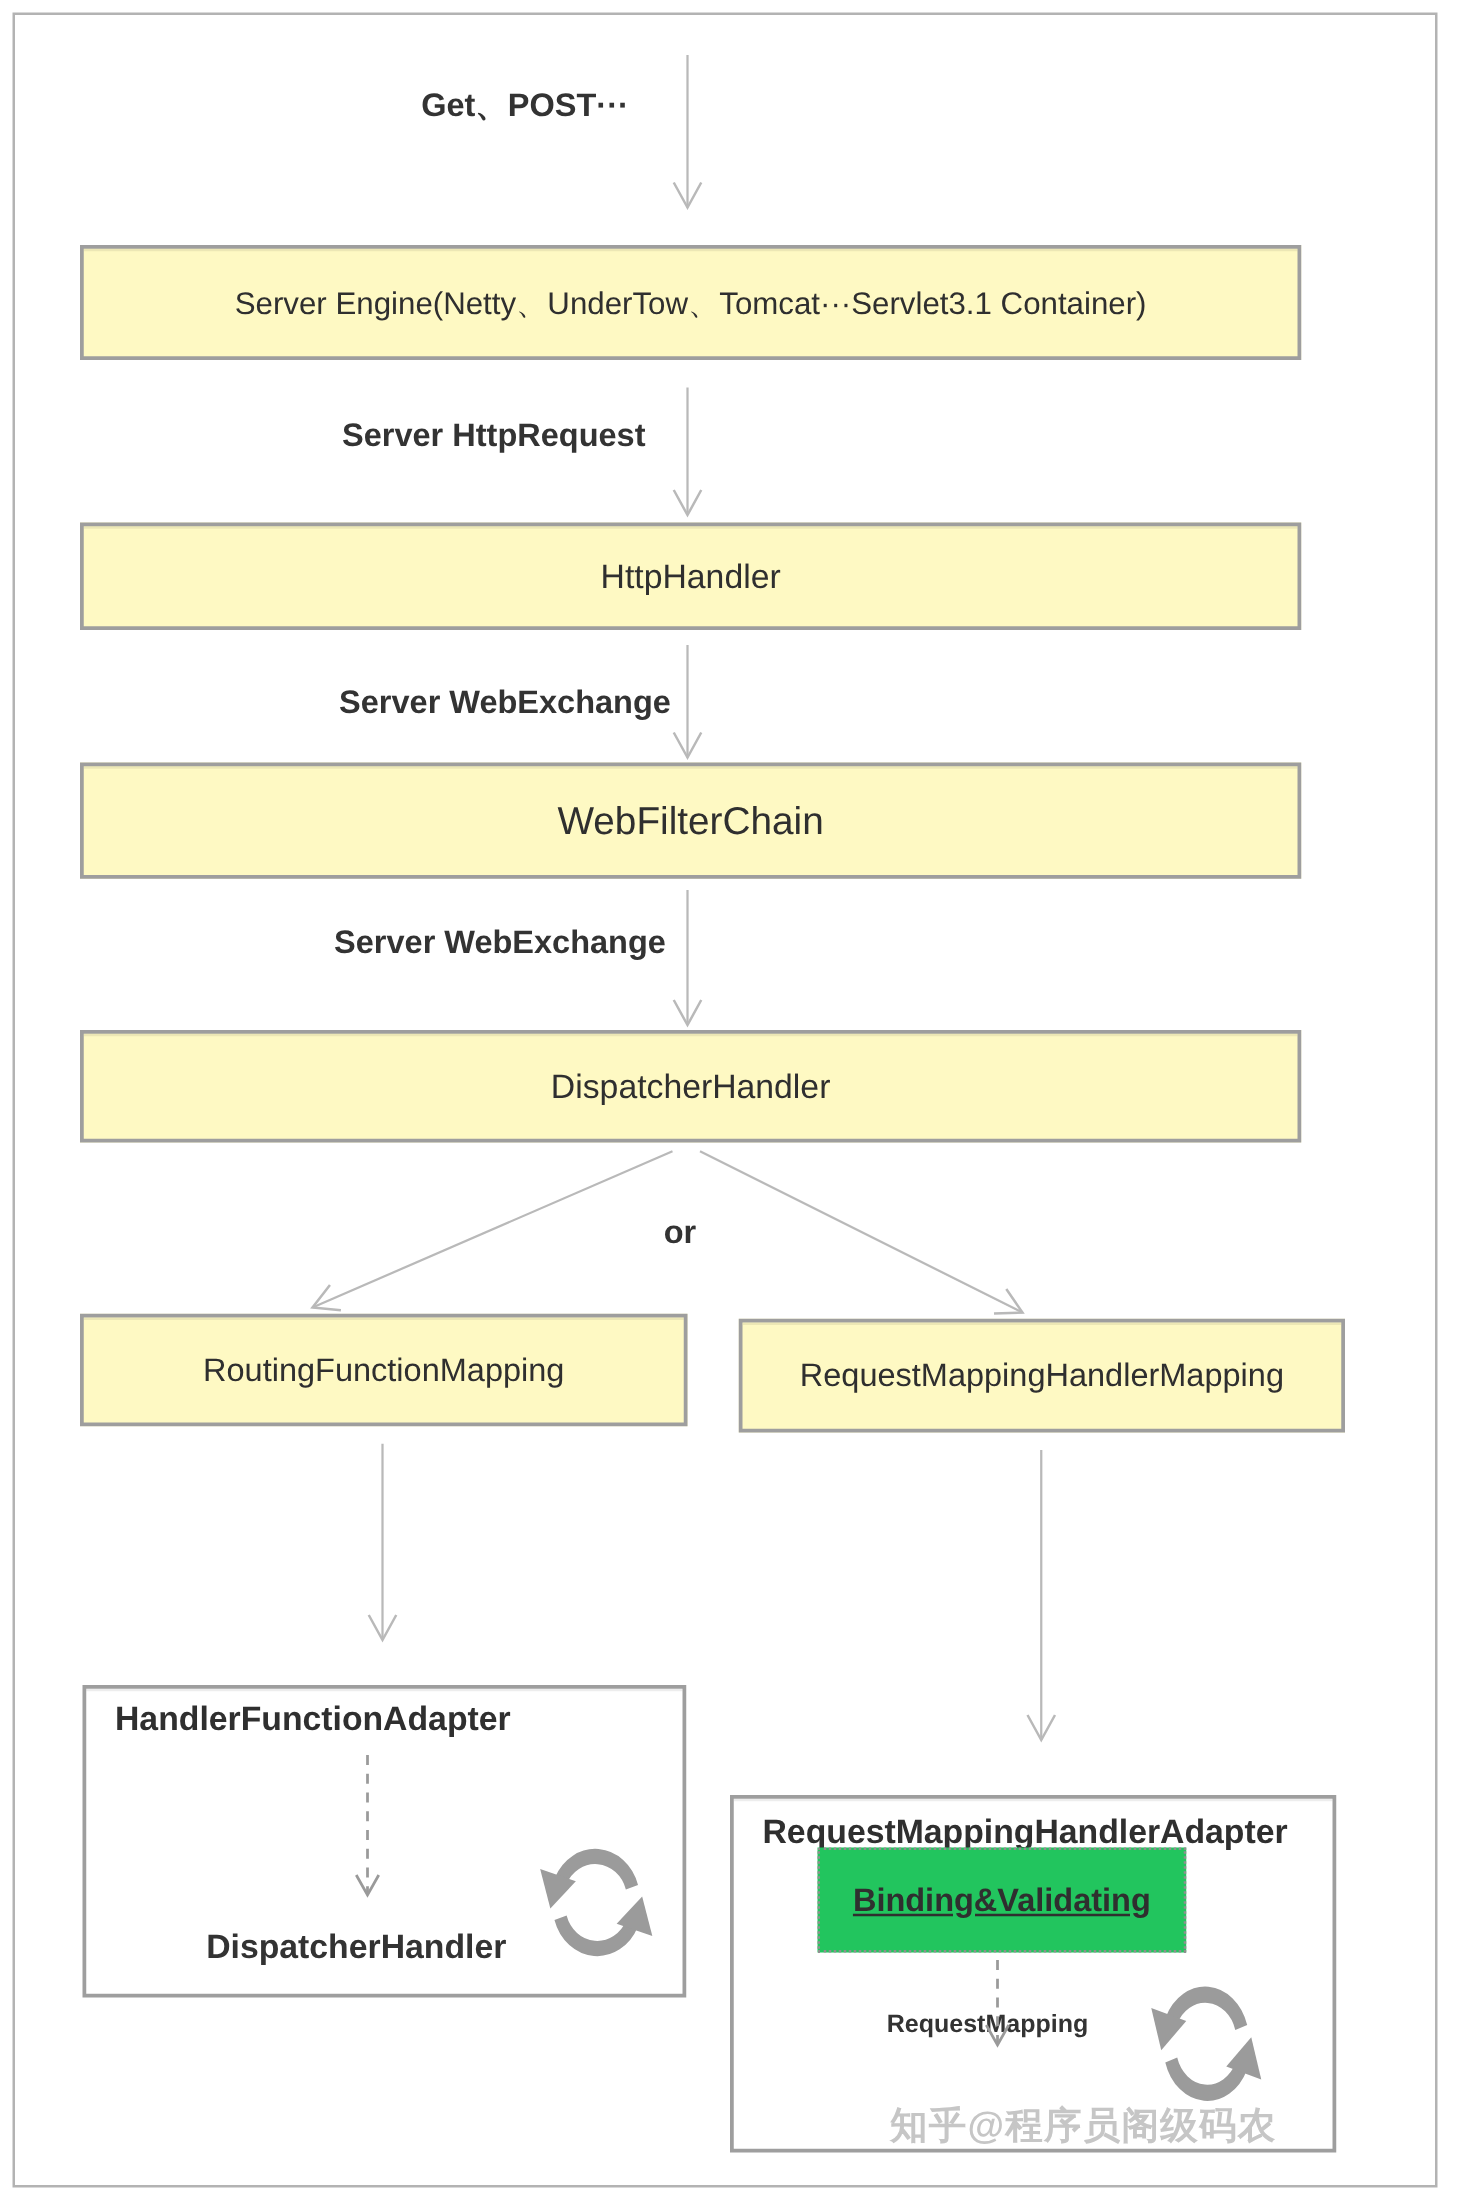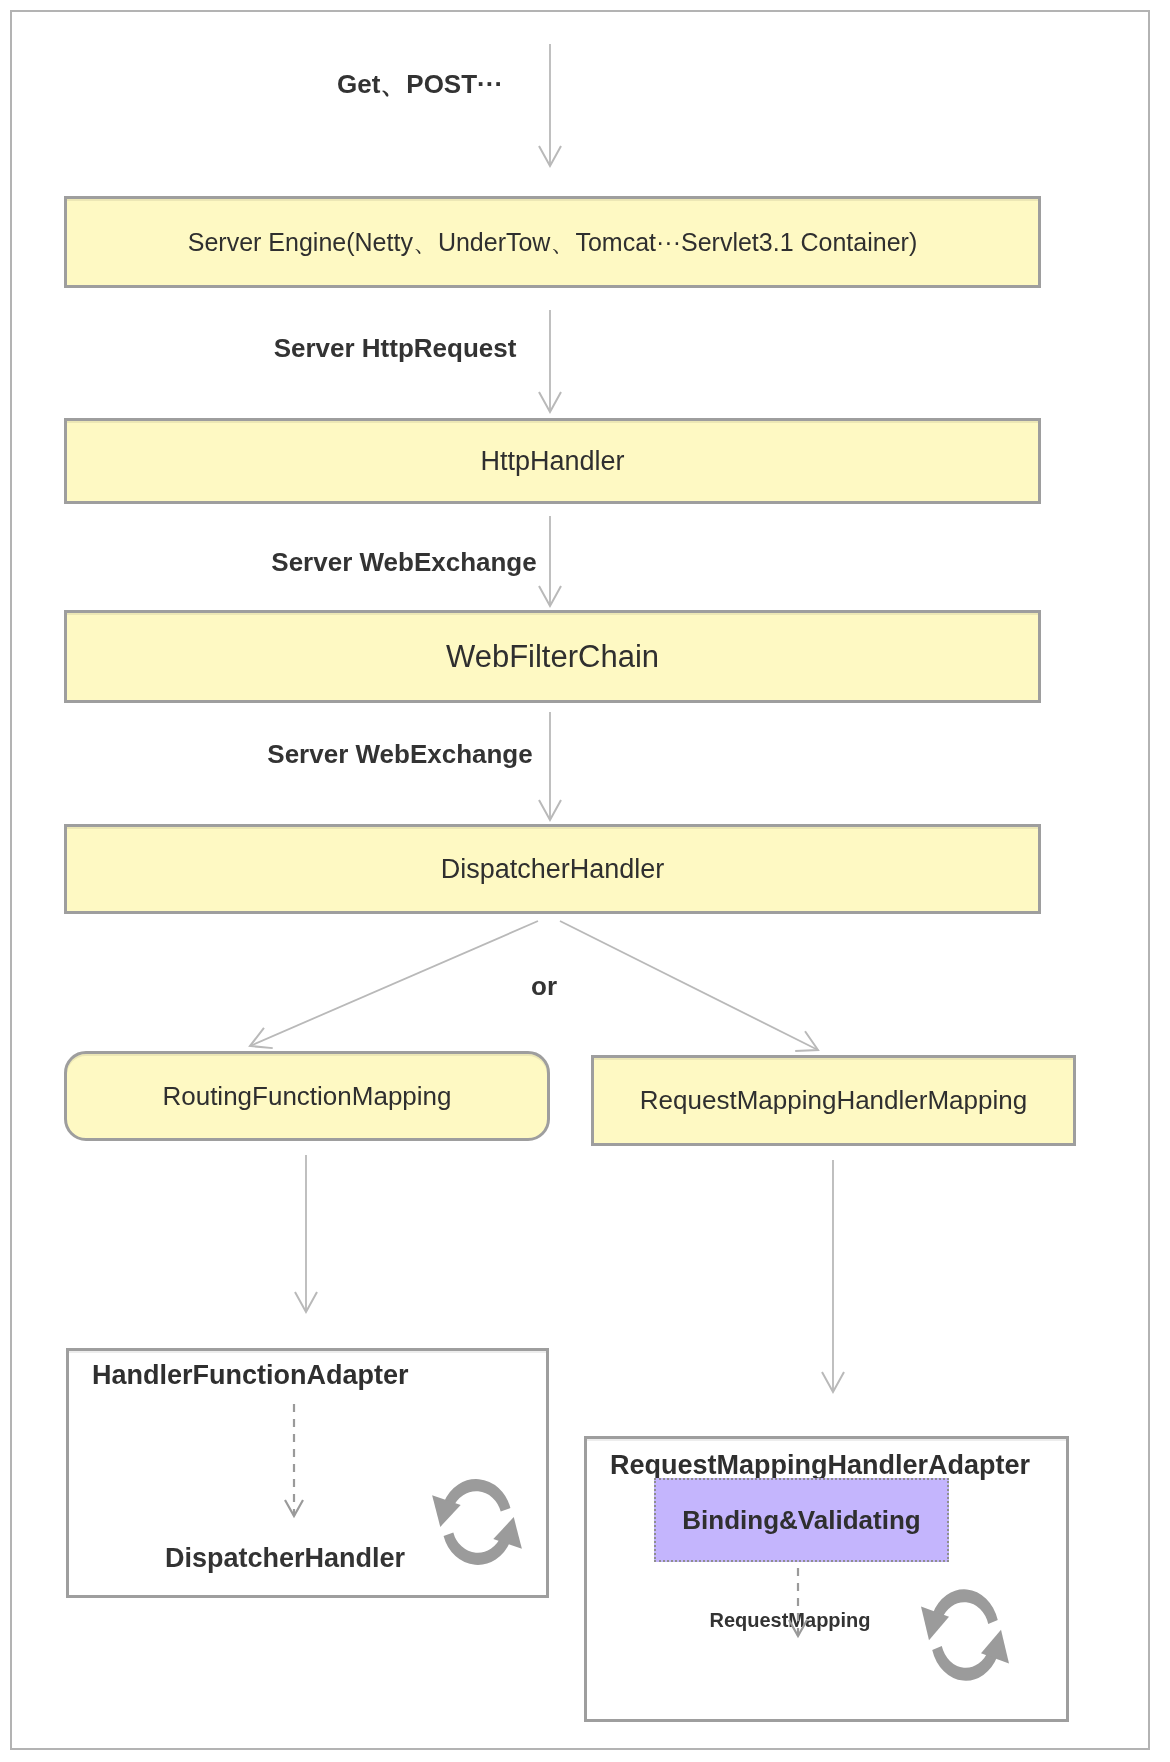--- a/index.html
+++ b/index.html
@@ -23,23 +23,23 @@
     position:absolute;background:#fef9c3;border:3px solid var(--box-border);
     display:flex;align-items:center;justify-content:center;
     font-size:26px;font-weight:400;color:var(--text);
     box-shadow:inset 0 2px 0 rgba(0,0,0,.07);z-index:1;white-space:nowrap;
   }
   .rect{
     position:absolute;background:#fff;border:3px solid var(--box-border);
     box-shadow:inset 0 2px 0 rgba(0,0,0,.07);z-index:1;
   }
   .dotted{
-    position:absolute;background:#c4b5fd;border:2px dotted #8f8f8f;
+    position:absolute;background:#22c55e;border:2px dotted #8f8f8f;
     display:flex;align-items:center;justify-content:center;
-    font-size:26px;font-weight:600;color:var(--text);z-index:2;white-space:nowrap;
+    font-size:26px;font-weight:600;color:var(--text);z-index:2;white-space:nowrap;text-decoration:underline;
   }
   .lbl{
     position:absolute;transform:translate(-50%,-50%);
     font-size:26px;font-weight:600;color:#333;white-space:nowrap;z-index:2;
   }
   .boxtitle{
     position:absolute;font-size:27px;font-weight:600;color:var(--text);
     white-space:nowrap;z-index:2;
   }
   .edges{position:absolute;left:0;top:0;z-index:3;pointer-events:none;}
@@ -62,21 +62,21 @@
 <div class="frame"></div>
 
 <div class="node" style="left:64px;top:196px;width:971px;height:86px;font-size:25px;">Server Engine(Netty、UnderTow、Tomcat···Servlet3.1 Container)</div>
 
 <div class="node" style="left:64px;top:418px;width:971px;height:80px;font-size:27px;">HttpHandler</div>
 
 <div class="node" style="left:64px;top:610px;width:971px;height:87px;font-size:31px;">WebFilterChain</div>
 
 <div class="node" style="left:64px;top:824px;width:971px;height:84px;font-size:27px;">DispatcherHandler</div>
 
-<div class="node" style="left:64px;top:1051px;width:480px;height:84px;border-radius:22px;">RoutingFunctionMapping</div>
+<div class="node" style="left:64px;top:1051px;width:480px;height:84px;">RoutingFunctionMapping</div>
 
 <div class="node" style="left:591px;top:1055px;width:479px;height:85px;">RequestMappingHandlerMapping</div>
 
 <div class="rect" style="left:66px;top:1348px;width:477px;height:244px;"></div>
 <div class="boxtitle" style="left:92px;top:1360px;">HandlerFunctionAdapter</div>
 <div class="lbl" style="left:285px;top:1558px;font-size:27px;">DispatcherHandler</div>
 
 <div class="rect" style="left:584px;top:1436px;width:479px;height:280px;"></div>
 <div class="boxtitle" style="left:610px;top:1450px;">RequestMappingHandlerAdapter</div>
 <div class="dotted" style="left:654px;top:1478px;width:291px;height:80px;">Binding&amp;Validating</div>
@@ -116,13 +116,14 @@
   <polygon points="94,72 66,64 86,46"></polygon>
 </svg>
 <svg class="cycle" style="left:915px;top:1570px;" width="100" height="130" viewBox="0 0 100 100" preserveAspectRatio="none">
   <path d="M78,40 A30,28 0 0 0 22,36"></path>
   <polygon points="6,28 34,36 14,54"></polygon>
   <path d="M22,60 A30,28 0 0 0 78,64"></path>
   <polygon points="94,72 66,64 86,46"></polygon>
 </svg>
 
 <div class="watermark">
+  <span class="wm wm-back">知乎@程序员阁级码农</span>
 </div>
 
 </body></html>

